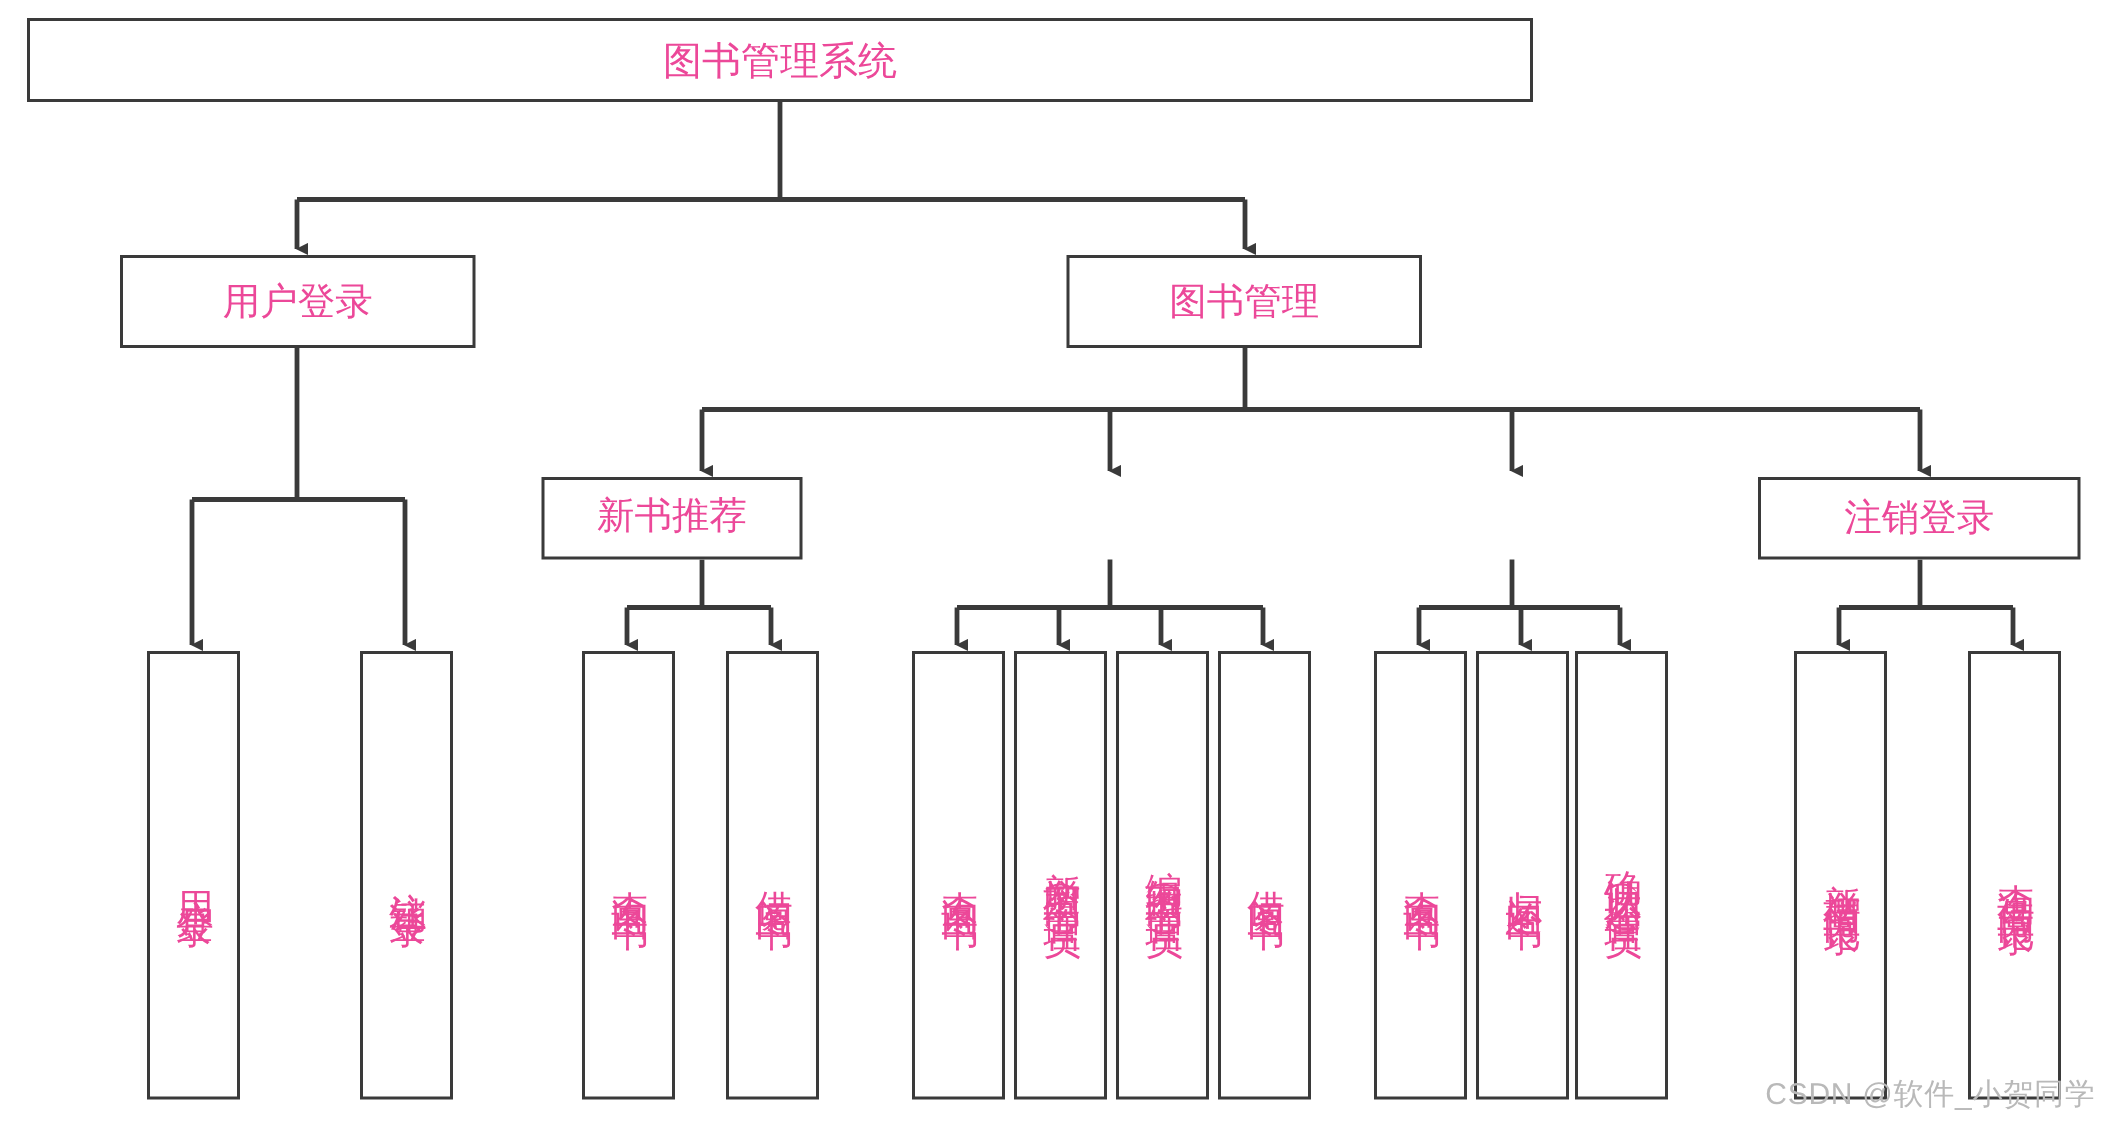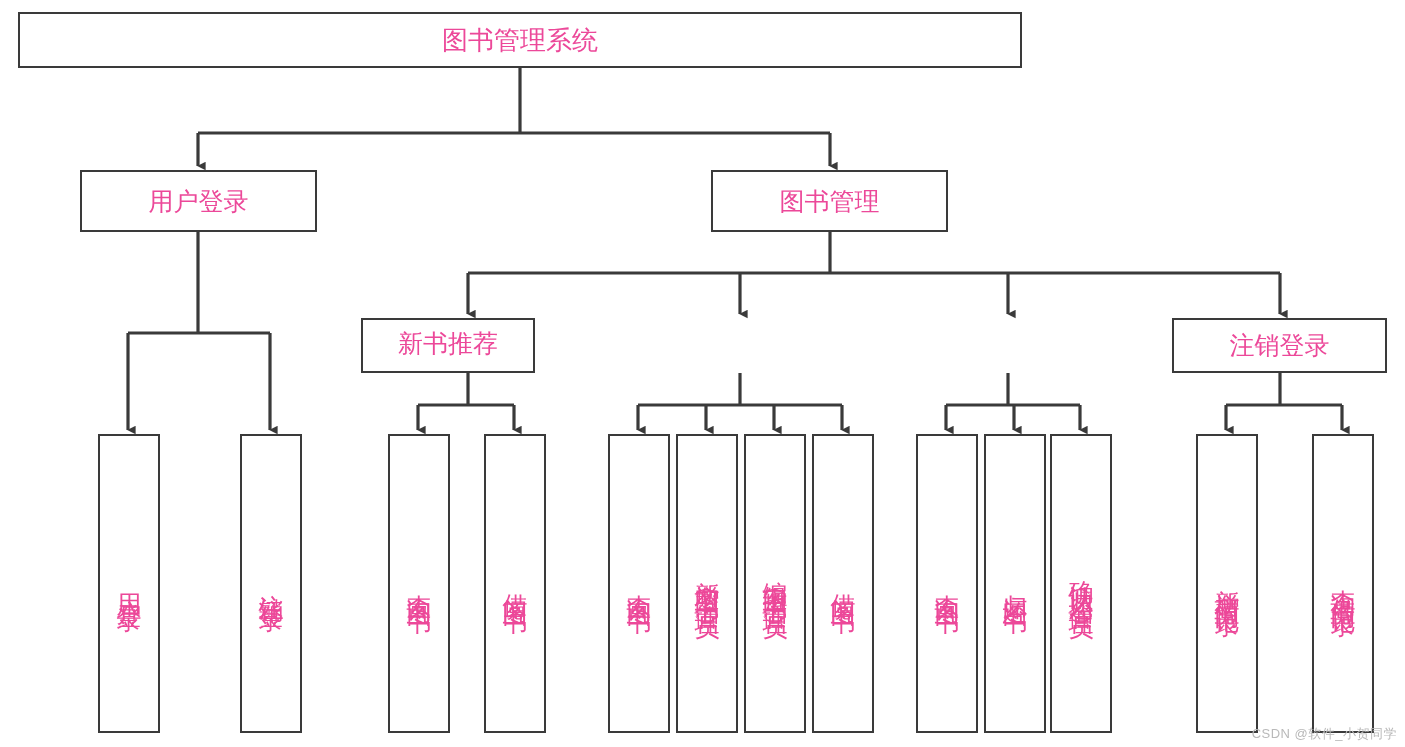--- a/index.html
+++ b/index.html
@@ -57,21 +57,21 @@
     text-orientation: upright;
     font-size: 25px;
     letter-spacing: 5px;
     line-height: 1;
     max-height: 285px;
   }
   #watermark {
     position: absolute;
     right: 8px;
     bottom: 4px;
-    font-size: 13px;
+    font-size: 20px;
     color: #b9b9b9;
     letter-spacing: 0.5px;
     z-index: 5;
     white-space: nowrap;
     font-family: "Liberation Sans", "DejaVu Sans", sans-serif;
   }
 </style>
 </head>
 <body>
 

